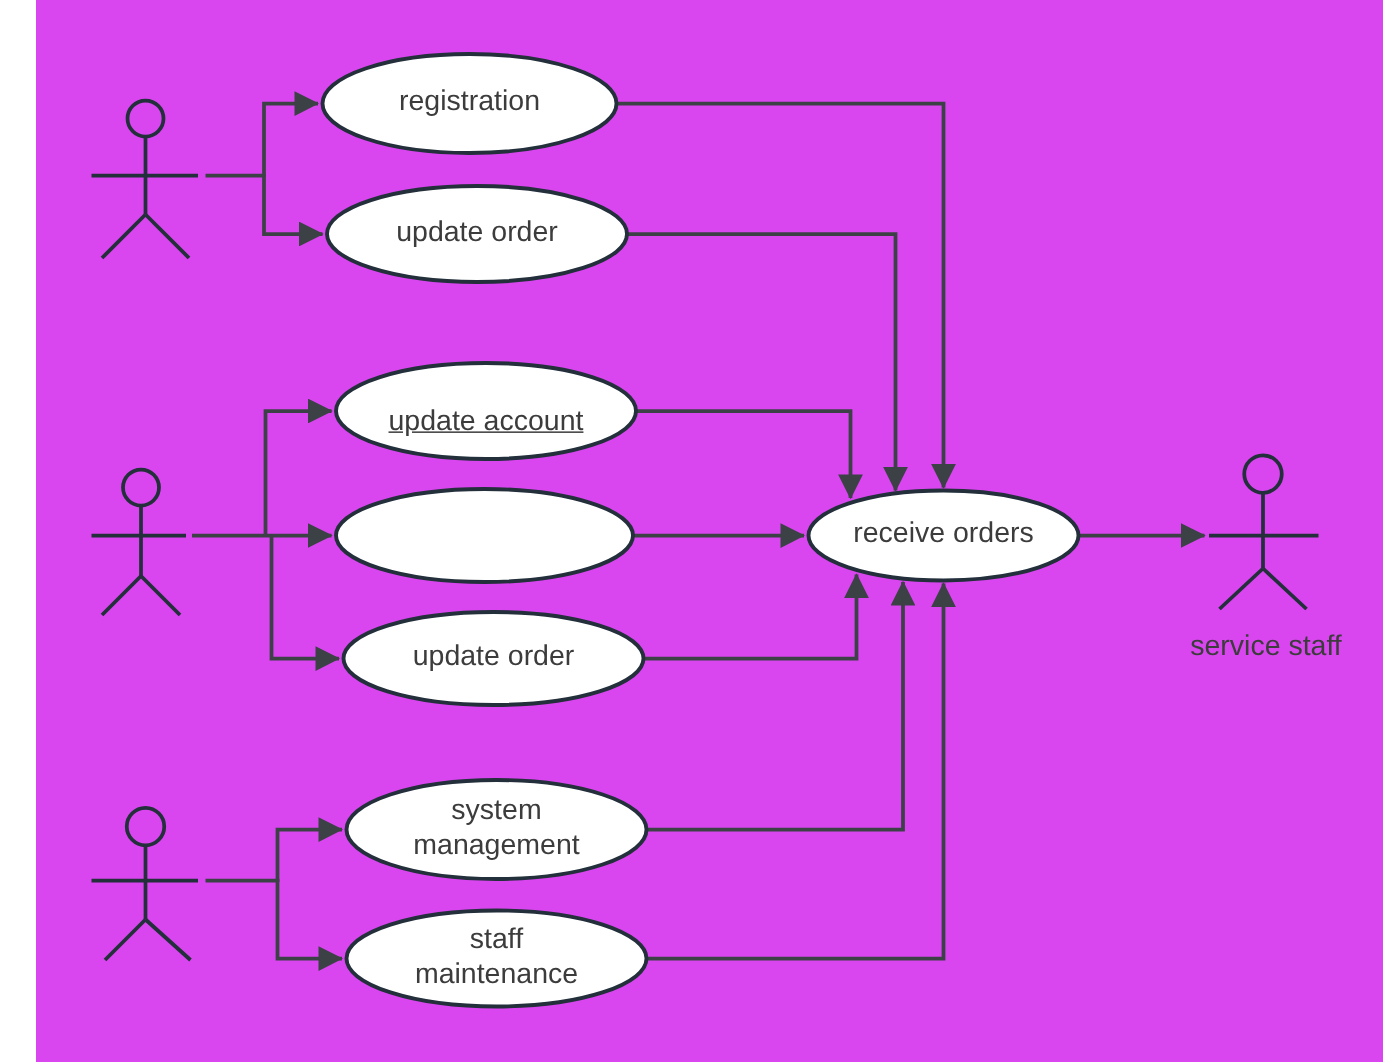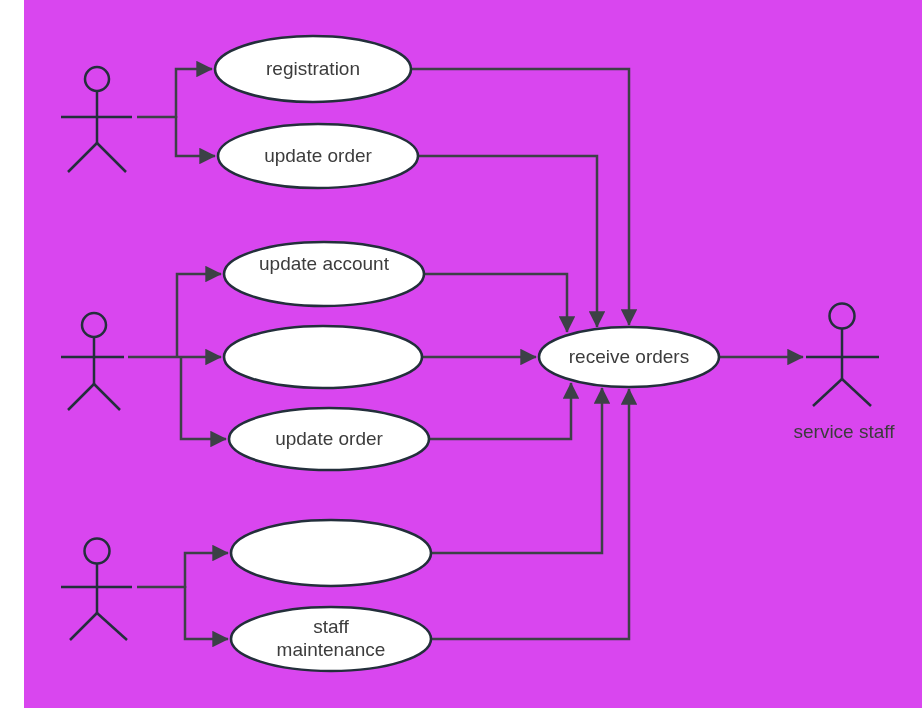--- a/index.html
+++ b/index.html
@@ -120,19 +120,20 @@
     <ellipse class="shape" cx="300" cy="274" rx="100" ry="32"></ellipse>
     <ellipse class="shape" cx="299" cy="357" rx="99" ry="31"></ellipse>
     <ellipse class="shape" cx="305" cy="439" rx="100" ry="31"></ellipse>
     <ellipse class="shape" cx="307" cy="553" rx="100" ry="33"></ellipse>
     <ellipse class="shape" cx="307" cy="639" rx="100" ry="32"></ellipse>
     <ellipse class="shape" cx="605" cy="357" rx="90" ry="30"></ellipse>
   </svg>
 
   <div class="uc-label" style="left:289px; top:69px;  width:170px;">registration</div>
   <div class="uc-label" style="left:294px; top:156px; width:170px;">update order</div>
-  <div class="uc-label" style="left:300px; top:264px; width:180px;">update account</div>
+  <div class="uc-label" style="left:300px; top:282px; width:180px;text-decoration:underline;">update account</div>
   <div class="uc-label" style="left:305px; top:439px; width:170px;">update order</div>
+  <div class="uc-label" style="left:307px; top:553px; width:132px;">system management</div>
   <div class="uc-label" style="left:307px; top:639px; width:132px;">staff maintenance</div>
   <div class="uc-label" style="left:605px; top:357px; width:170px;">receive orders</div>
   <div class="uc-label" style="left:820px; top:432px; width:160px;">service staff</div>
 
 </div>
 
 </body></html>

